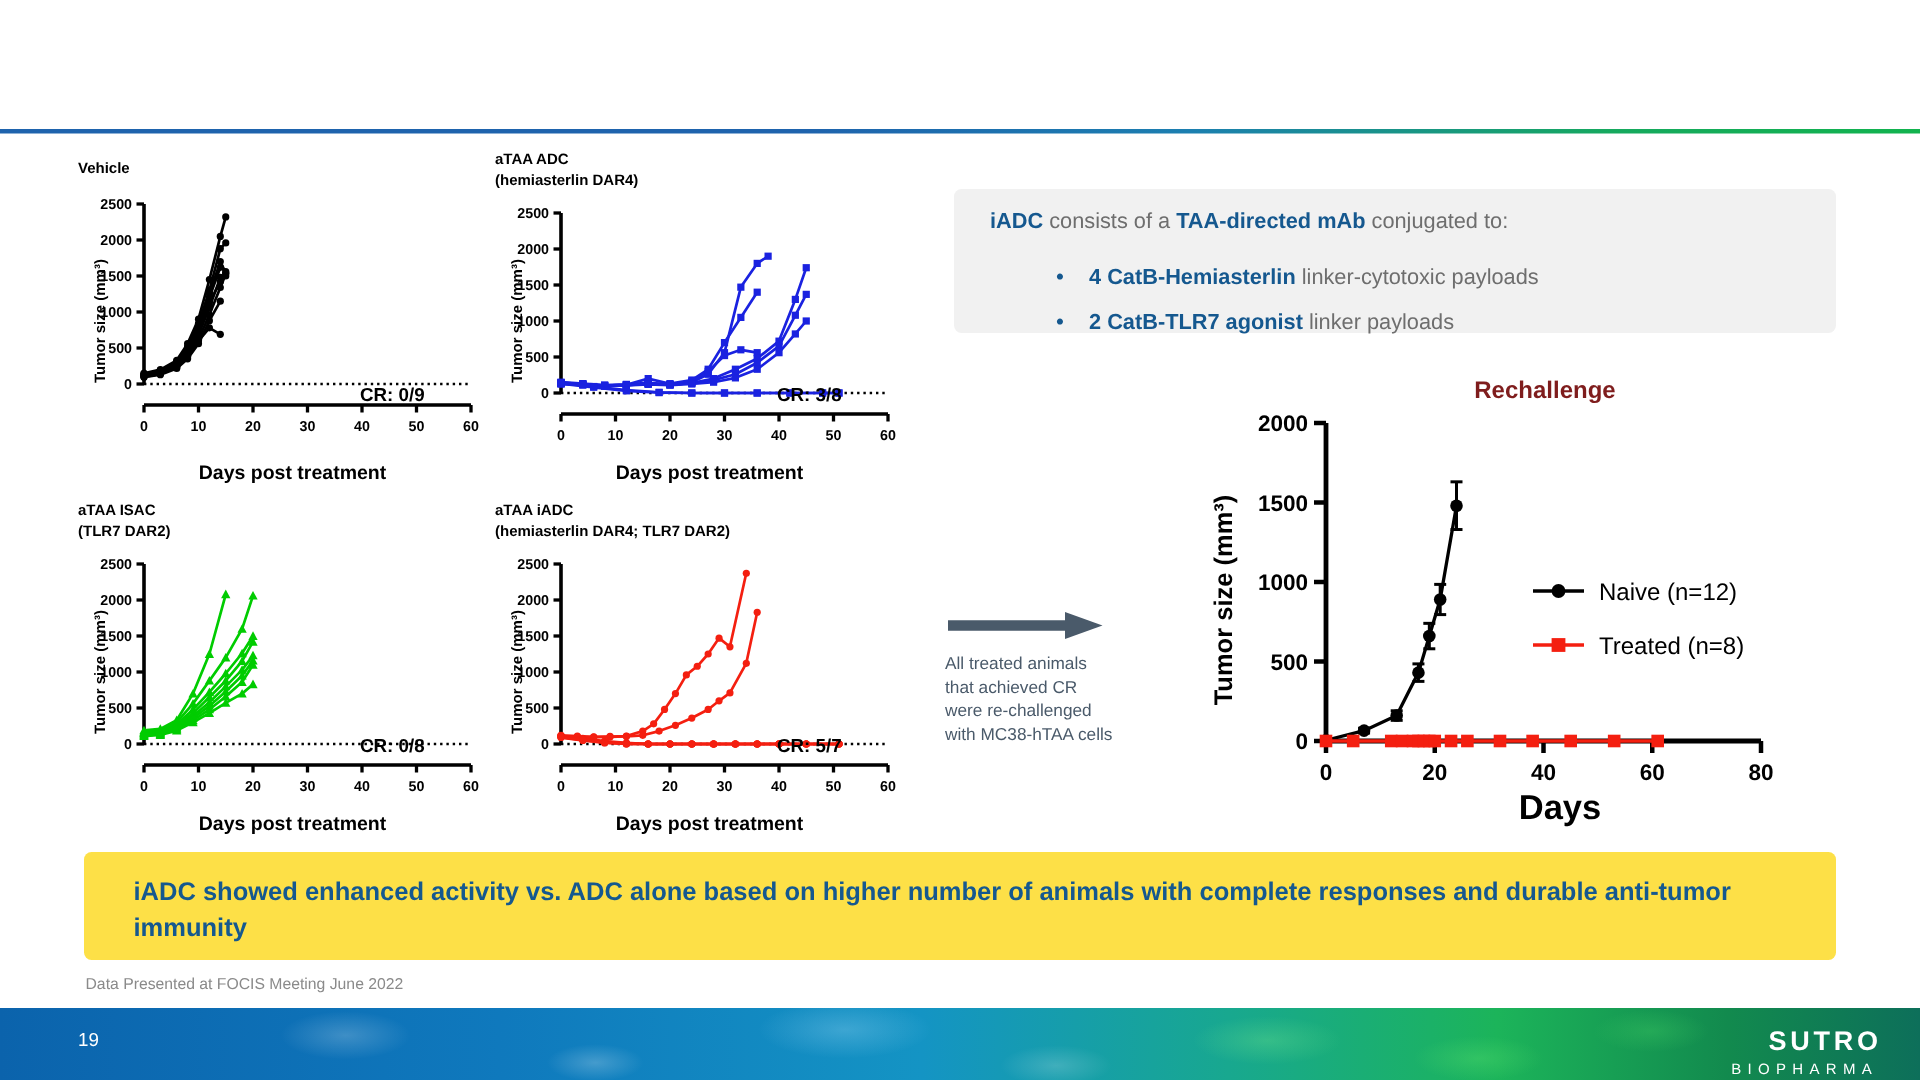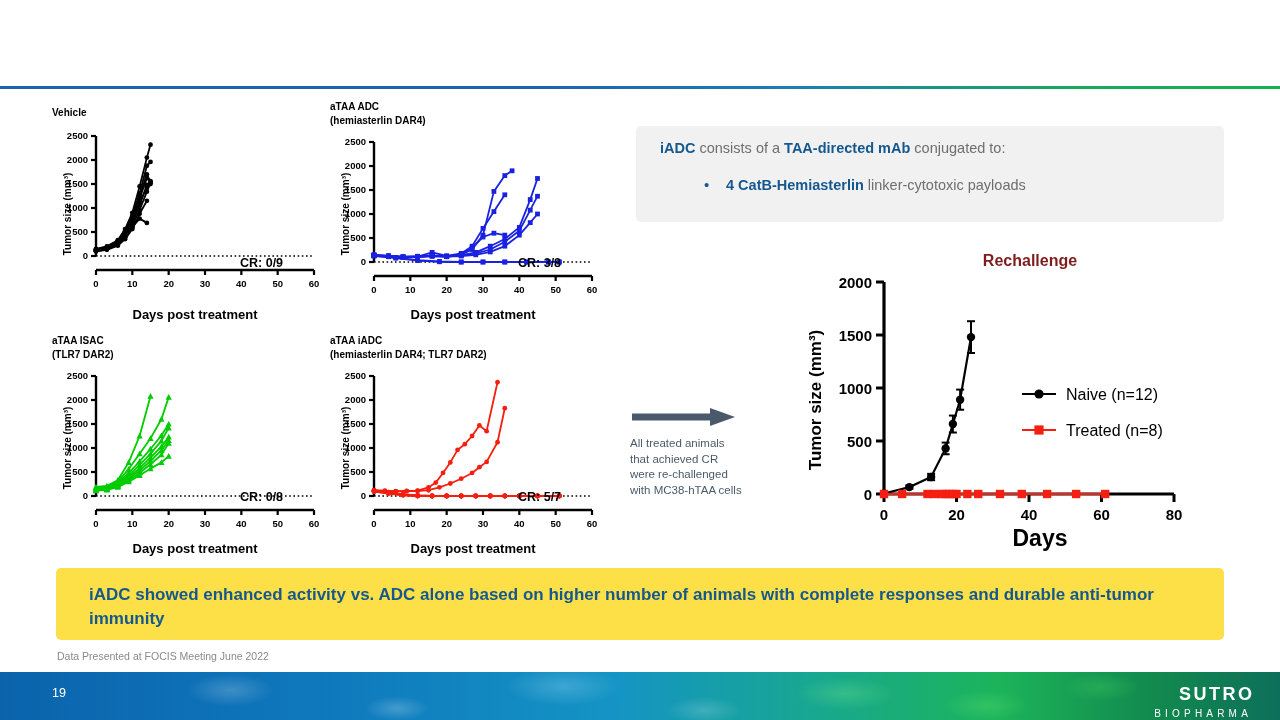--- a/index.html
+++ b/index.html
@@ -649,20 +649,21 @@
         </g>
       </svg>
     <div class="cr-note" style="left:188px;top:156px;">CR: 5/7</div>
     <div class="axis-x-label" style="bottom:-16px;left:18px;width:250px;">Days post treatment</div>
   </div>
 
   <div class="callout">
     <div class="line1" id="callout-line1"><span class="b">iADC</span><span> consists of a </span><span class="b">TAA-directed mAb</span><span> conjugated to:</span></div>
     <ul>
       <li id="cb0"><span class="b">4 CatB-Hemiasterlin</span><span> linker-cytotoxic payloads</span></li>
+      <li id="cb1"><span class="b">2 CatB-TLR7 agonist</span><span> linker payloads</span></li>
     </ul>
   </div>
 
   <div class="arrow-wrap">
     <svg width="110" height="22">
       <line x1="2" y1="11" x2="84" y2="11" stroke="#4a5a6a" stroke-width="7"></line>
       <polygon points="80,2 105,11 80,20" fill="#4a5a6a"></polygon>
     </svg>
     <div class="arrow-txt" id="arrow-lines">
         <div>All treated animals</div>

